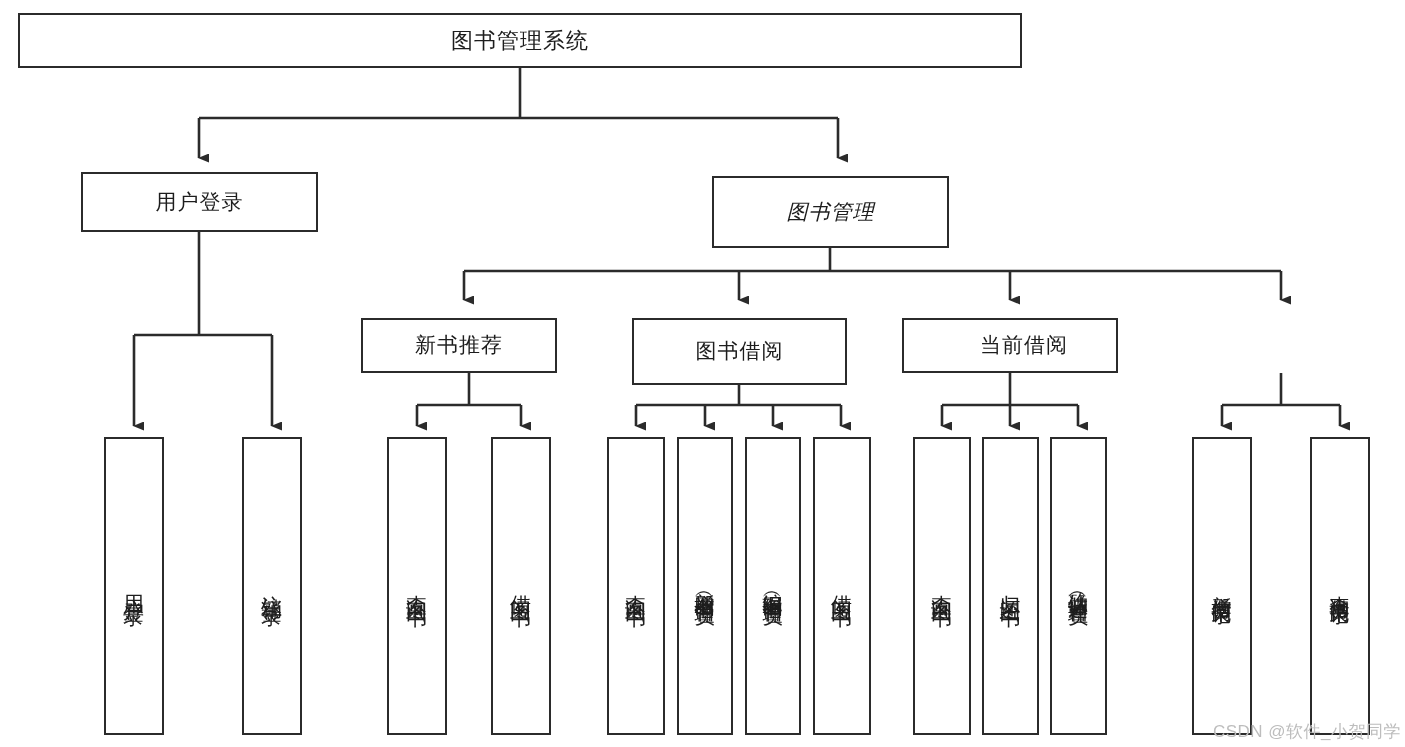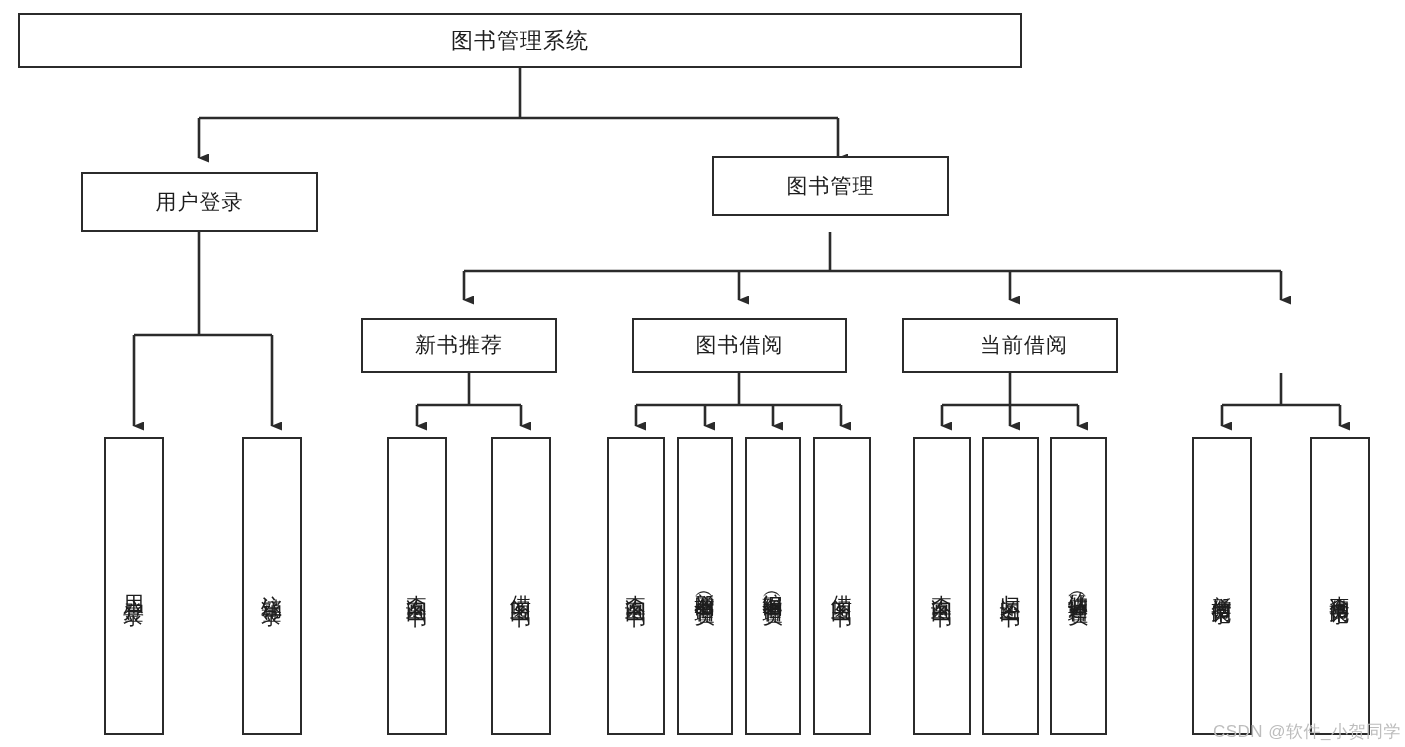--- a/index.html
+++ b/index.html
@@ -135,29 +135,29 @@
   </svg>
 
   <div class="node root" style="left:18px; top:13px; width:1004px; height:55px;">
     <span class="label">图书管理系统</span>
   </div>
 
   <div class="node" style="left:81px; top:172px; width:237px; height:60px;">
     <span class="label">用户登录</span>
   </div>
 
-  <div class="node" style="left:712px; top:156px; width:237px; height:60px;">
+  <div class="node" style="left:712px; top:176px; width:237px; height:72px;font-style:italic;">
     <span class="label">图书管理</span>
   </div>
 
   <div class="node" style="left:361px; top:318px; width:196px; height:55px;">
     <span class="label">新书推荐</span>
   </div>
 
-  <div class="node" style="left:632px; top:318px; width:215px; height:55px;">
+  <div class="node" style="left:632px; top:318px; width:215px; height:67px;">
     <span class="label">图书借阅</span>
   </div>
 
   <div class="node" style="left:902px; top:318px; width:216px; height:55px;padding-left:28px;">
     <span class="label">当前借阅</span>
   </div>
 
 
   <div class="node vertical" style="left:104px; top:437px; width:60px; height:298px;">
     <span class="label">用户登录</span>

